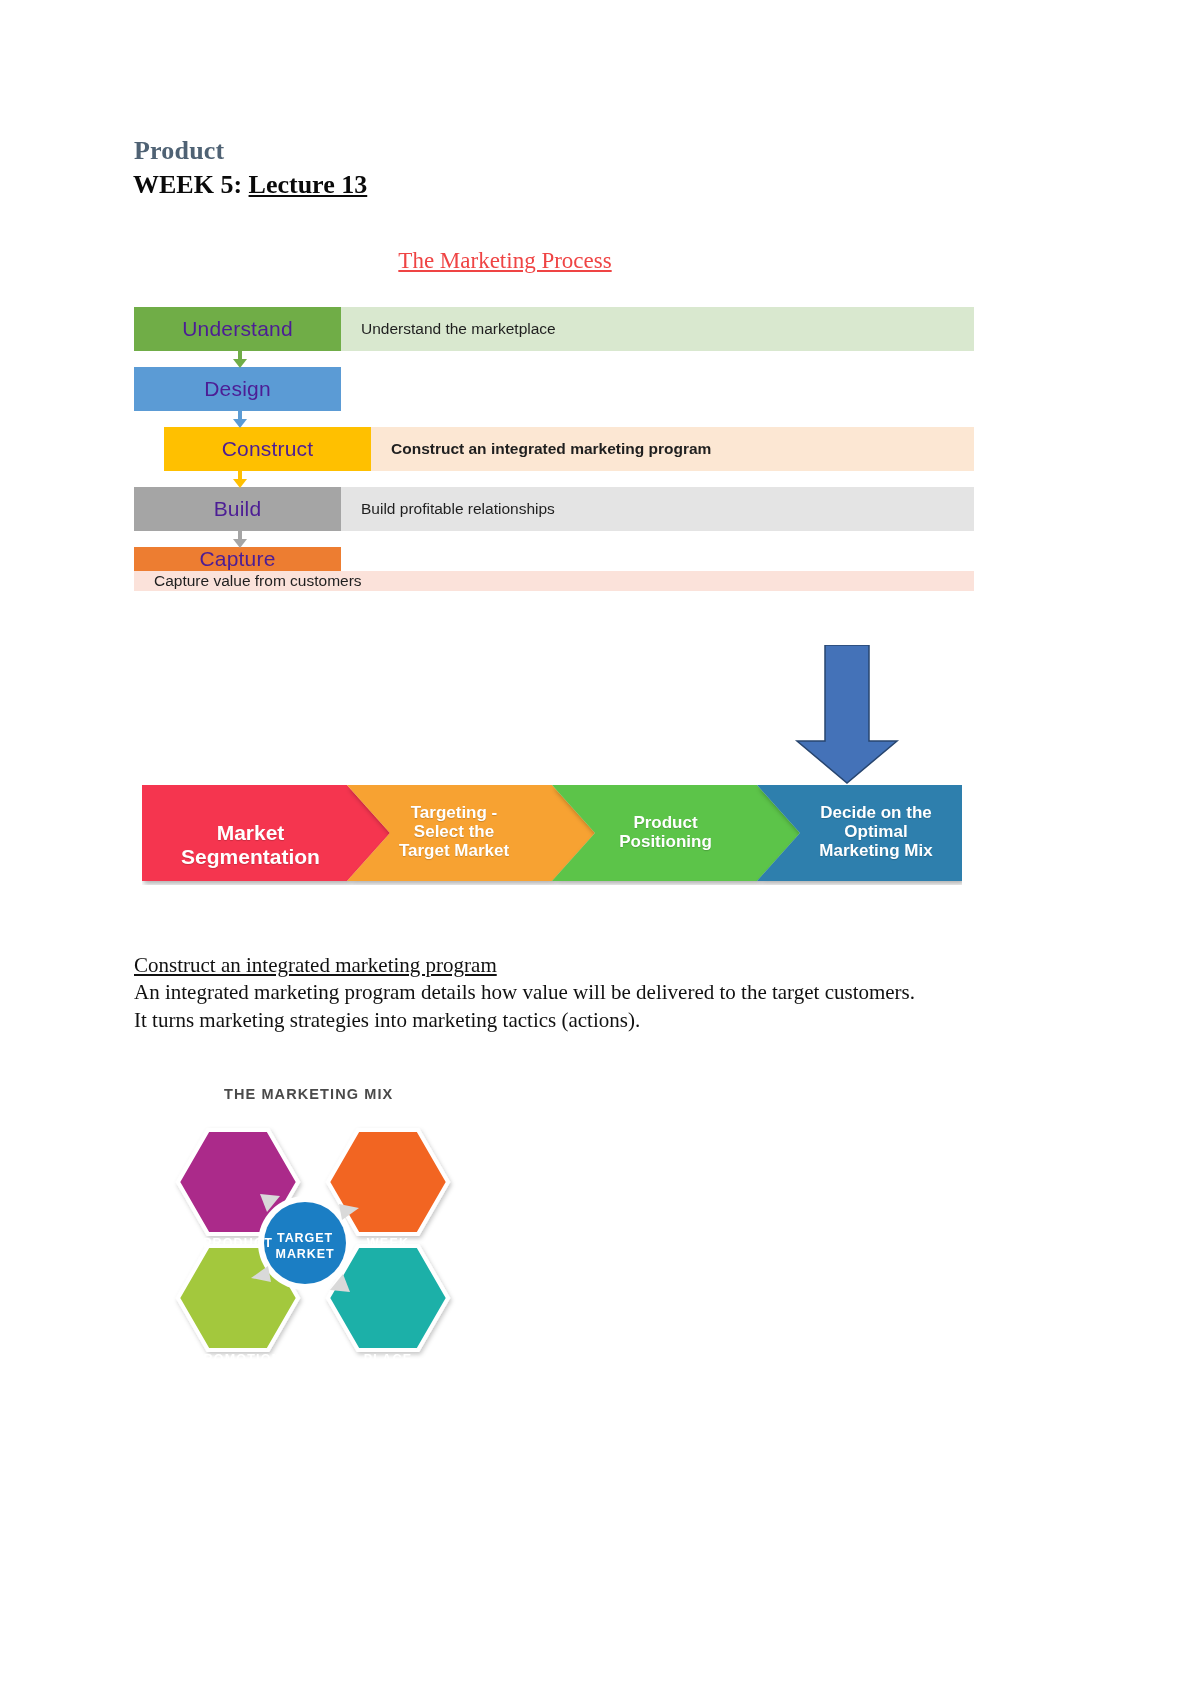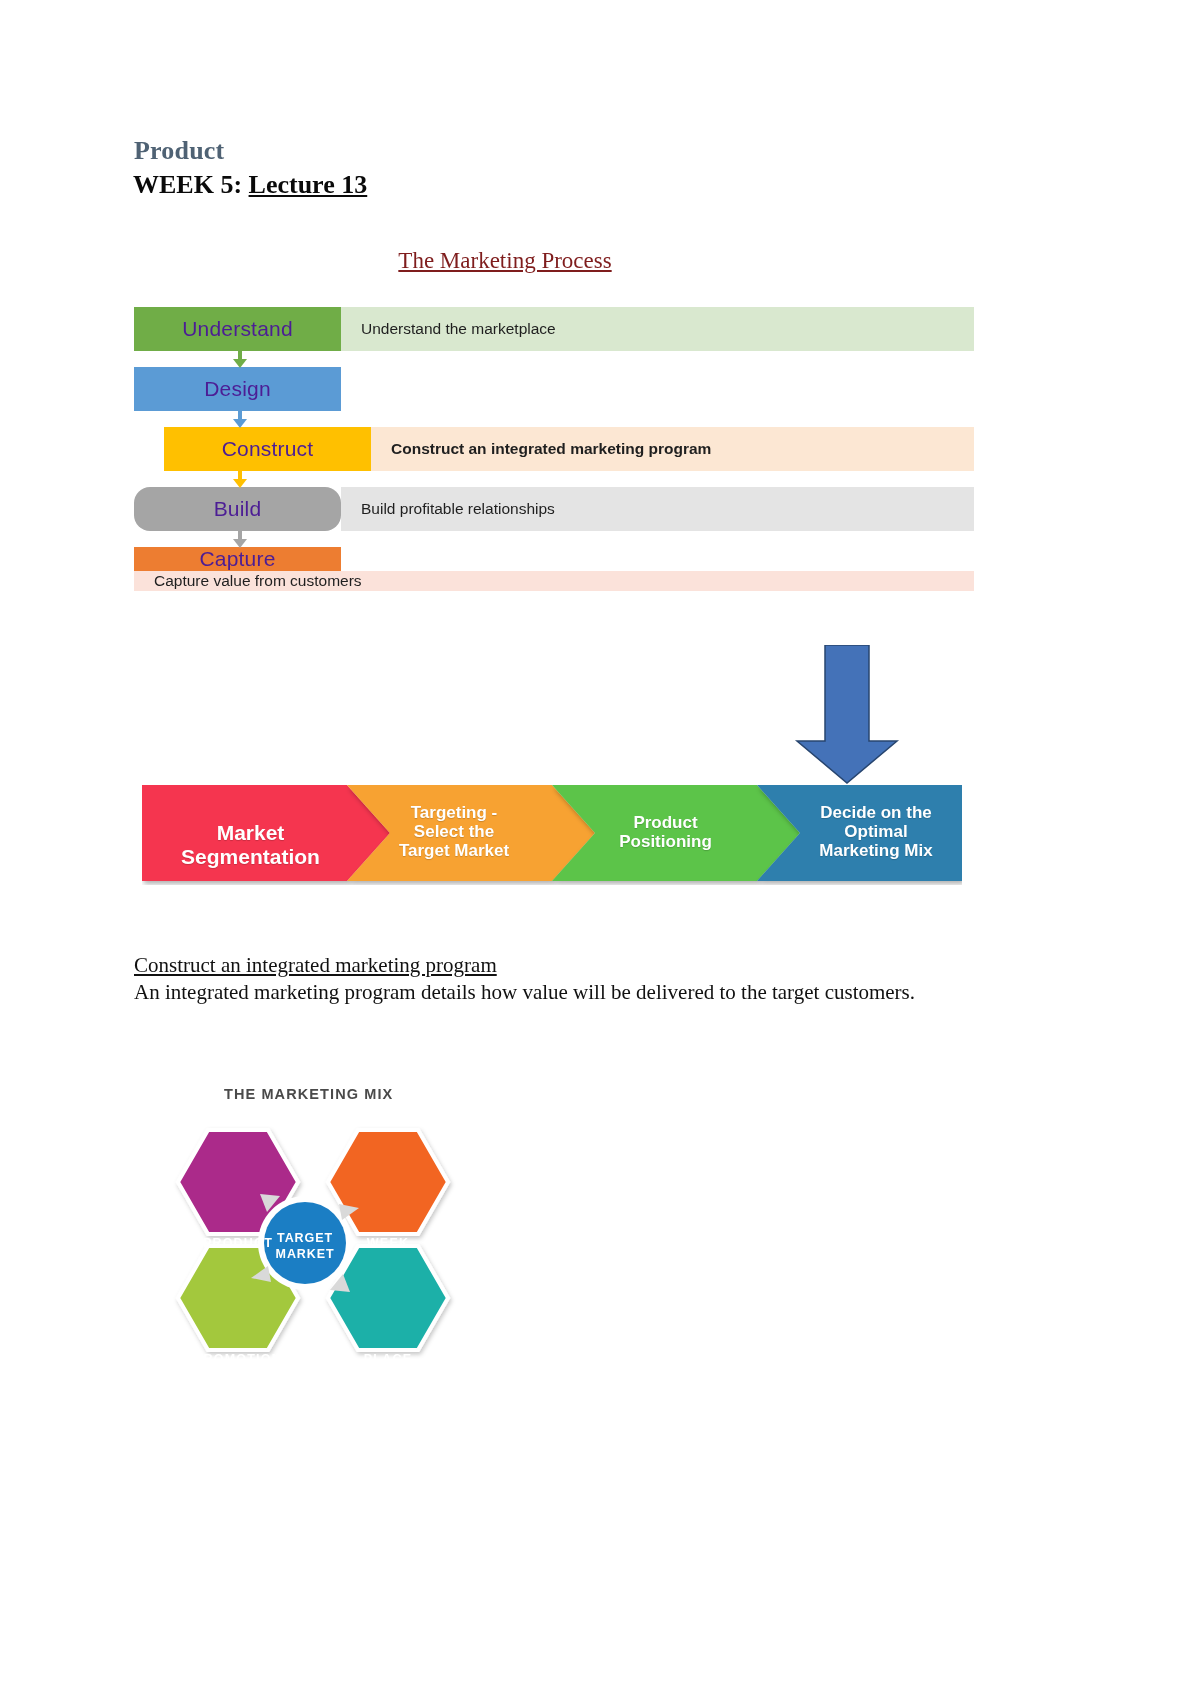--- a/index.html
+++ b/index.html
@@ -44,21 +44,21 @@
   }
   .week-line .u { text-decoration: underline; font-weight: bold; }
 
   .section-center-title {
     position: absolute;
     left: 0;
     top: 248px;
     width: 1010px;
     text-align: center;
     font-size: 23px;
-    color: #7f1d1d;
+    color: #ef4444;
     text-decoration: underline;
     font-family: "Liberation Serif", "DejaVu Serif", serif;
   }
 
   
   .process {
     position: absolute;
     left: 134px;
     top: 307px;
     width: 840px;
@@ -237,21 +237,21 @@
     <div class="proc-row">
       <div class="proc-key" id="k2" style="background: rgb(255, 192, 0); margin-left: 30px;">Construct</div>
       <div class="proc-desc bold" id="d2" style="background: rgb(252, 231, 211);">Construct an integrated marketing program</div>
       <div class="arrow-link">
         <div class="stem" id="as2" style="background: rgb(255, 192, 0);"></div>
           <div class="head" id="ah2" style="border-top-color: rgb(255, 192, 0);"></div>
       </div>
     </div>
 
     <div class="proc-row">
-      <div class="proc-key" id="k3" style="background: rgb(165, 165, 165); border-radius: 16px;">Build</div>
+      <div class="proc-key" id="k3" style="background: rgb(165, 165, 165);">Build</div>
       <div class="proc-desc" id="d3" style="background: rgb(228, 228, 228);">Build profitable relationships</div>
       <div class="arrow-link">
         <div class="stem" id="as3" style="background: rgb(165, 165, 165);"></div>
           <div class="head" id="ah3" style="border-top-color: rgb(165, 165, 165);"></div>
       </div>
     </div>
 
     <div class="proc-row">
       <div class="proc-key" id="k4" style="background: rgb(237, 125, 49);">Capture</div>
       <div class="proc-desc" id="d4" style="background: rgb(251, 226, 218);">Capture value from customers</div>
@@ -288,20 +288,21 @@
 
     <div class="stp-label" id="sl0" style="left:6px;  top:36px; width:205px; font-size:21px;">Market Segmentation</div>
     <div class="stp-label" id="sl1" style="left:222px;top:18px; width:180px; font-size:17px;">Targeting -<br>Select the<br>Target Market</div>
     <div class="stp-label" id="sl2" style="left:436px;top:28px; width:175px; font-size:17px;">Product<br>Positioning</div>
     <div class="stp-label" id="sl3" style="left:648px;top:18px; width:172px; font-size:17px;">Decide on the<br>Optimal<br>Marketing Mix</div>
   </div>
 
   <div class="para-block">
     <span class="head">Construct an integrated marketing program</span>
     <span class="line">An integrated marketing program details how value will be delivered to the target customers.</span>
+    <span class="line">It turns marketing strategies into marketing tactics (actions).</span>
   </div>
 
   <div class="mix">
     <div class="mix-title">THE MARKETING MIX</div>
 
     <svg width="340" height="300" viewBox="0 0 340 300" style="top:0;left:0;">
       <defs>
         <filter id="hexShadow" x="-15%" y="-15%" width="140%" height="140%">
           <feDropShadow dx="1.5" dy="2.5" stdDeviation="2.2" flood-color="#000" flood-opacity="0.22"></feDropShadow>
         </filter>

